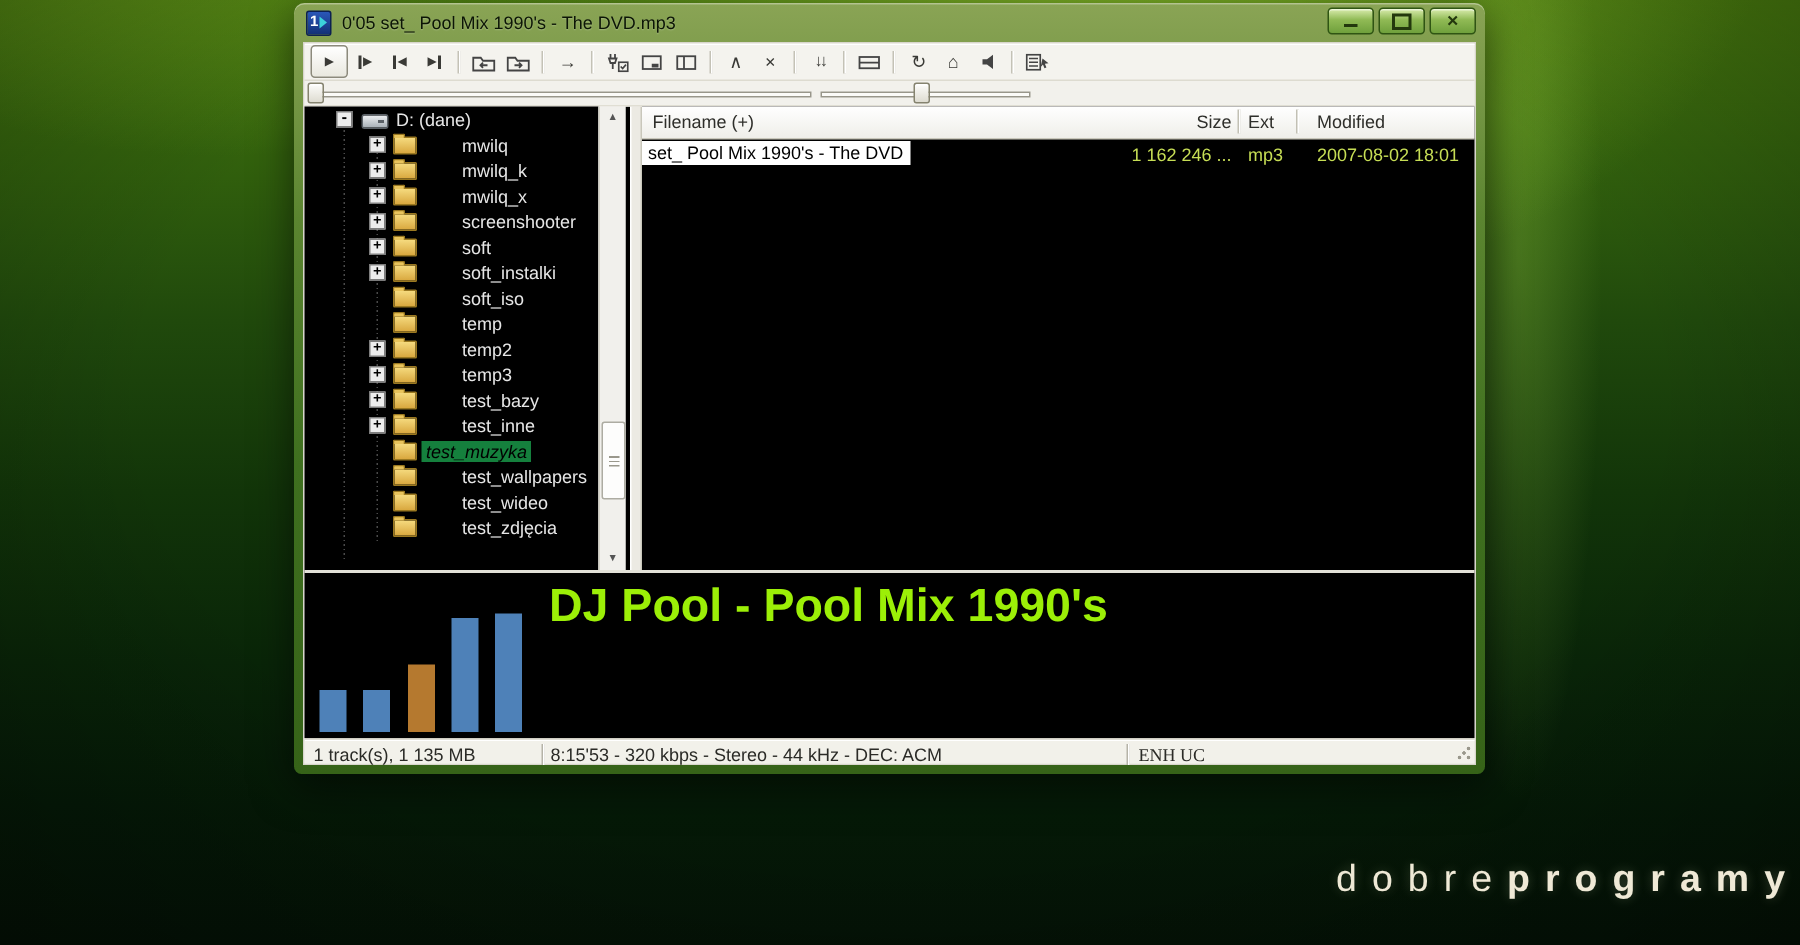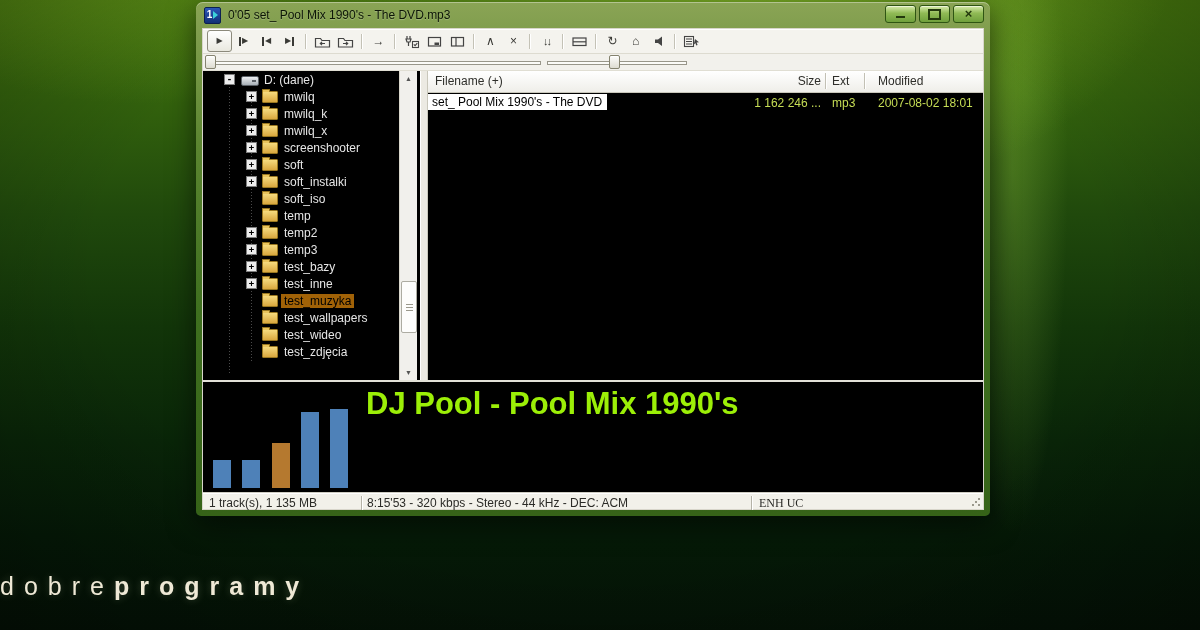--- a/index.html
+++ b/index.html
@@ -64,23 +64,23 @@
   .tbox{position:absolute;left:43px;top:3px;width:9px;height:9px;background:#ededed;border:1px solid #7e7e7e;
     color:#000;font:bold 9px/8px "DejaVu Sans Mono",monospace;text-align:center;box-sizing:content-box;z-index:2;}
   .trow.root .tbox{left:21px;}
   .ficon{position:absolute;left:59px;top:3px;width:14px;height:10px;border:1px solid #9a7820;border-radius:1px;
     background:linear-gradient(#f5da7e,#d9a83f);z-index:2;}
   .ficon::before{content:"";position:absolute;left:-1px;top:-3px;width:6px;height:2px;background:#e9c45c;
     border:1px solid #9a7820;border-bottom:none;border-radius:1px 1px 0 0;}
   .dicon{position:absolute;left:38px;top:5px;width:16px;height:8px;border:1px solid #5a6066;border-radius:2px;
     background:linear-gradient(#eceef0,#a7afb6);z-index:2;}
   .dicon::after{content:"";position:absolute;right:2px;top:3px;width:4px;height:2px;background:#5a6066;}
-  .tlabel{margin-left:81px;white-space:nowrap;z-index:3;}
+  .tlabel{margin-left:105px;white-space:nowrap;z-index:3;}
   .trow.root .tlabel{margin-left:61px;}
-  .tlabel.sel{background:#a16207;color:#000;padding:0 3px;margin-left:78px;}
+  .tlabel.sel{background:#15803d;color:#000;padding:0 3px;margin-left:78px;font-style:italic;}
 
   .vscroll{width:17px;flex:none;background:#f1f0ec;position:relative;border-left:1px solid #d8d6cb;}
   .sarrow{position:absolute;left:0;width:17px;height:15px;display:flex;align-items:center;justify-content:center;
     font-size:7px;color:#555;}
   .sarrow.up{top:0;} .sarrow.down{bottom:0;}
   .sthumbv{position:absolute;left:1px;top:210px;width:14px;height:50px;background:#fdfdfc;border:1px solid #adaca2;
     border-radius:2px;display:flex;align-items:center;justify-content:center;}
   .grip{width:7px;height:7px;background-image:repeating-linear-gradient(180deg,#9a988c 0 1px,transparent 1px 3px);}
   .gapcol{width:3px;flex:none;background:#000;}
   .splitter{width:6px;flex:none;background:#eceae3;border-left:1px solid #fff;border-right:1px solid #c9c7bb;}
@@ -119,21 +119,21 @@
   .sc1{left:6px;} .sc2{left:164px;} .sc3{left:556px;font-family:Liberation Serif, serif;}
   .sdiv{position:absolute;top:3px;width:1px;height:14px;background:#b5b3a7;border-right:1px solid #fff;}
   .sd1{left:158px;} .sd2{left:548px;}
   .szgrip{position:absolute;right:2px;bottom:2px;width:10px;height:10px;
     background-image:radial-gradient(circle at 8px 2px,#9a988c 1px,transparent 1.4px),
                      radial-gradient(circle at 8px 8px,#9a988c 1px,transparent 1.4px),
                      radial-gradient(circle at 2px 8px,#9a988c 1px,transparent 1.4px),
                      radial-gradient(circle at 5px 5px,#9a988c 1px,transparent 1.4px);}
 
   
-  .watermark{position:absolute;left:0;right:0;top:572px;text-align:left;z-index:2;
+  .watermark{position:absolute;left:0;right:0;top:572px;text-align:right;z-index:2;
     font-size:25px;letter-spacing:10px;color:#efe9d6;text-shadow:0 0 8px rgba(240,240,200,.22);}
   .watermark .wlight{font-weight:400;}
   .watermark .wbold{font-weight:700;}
 </style>
 </head>
 <body>
 
 <div class="stage">
   <div class="vignette"></div>
 

